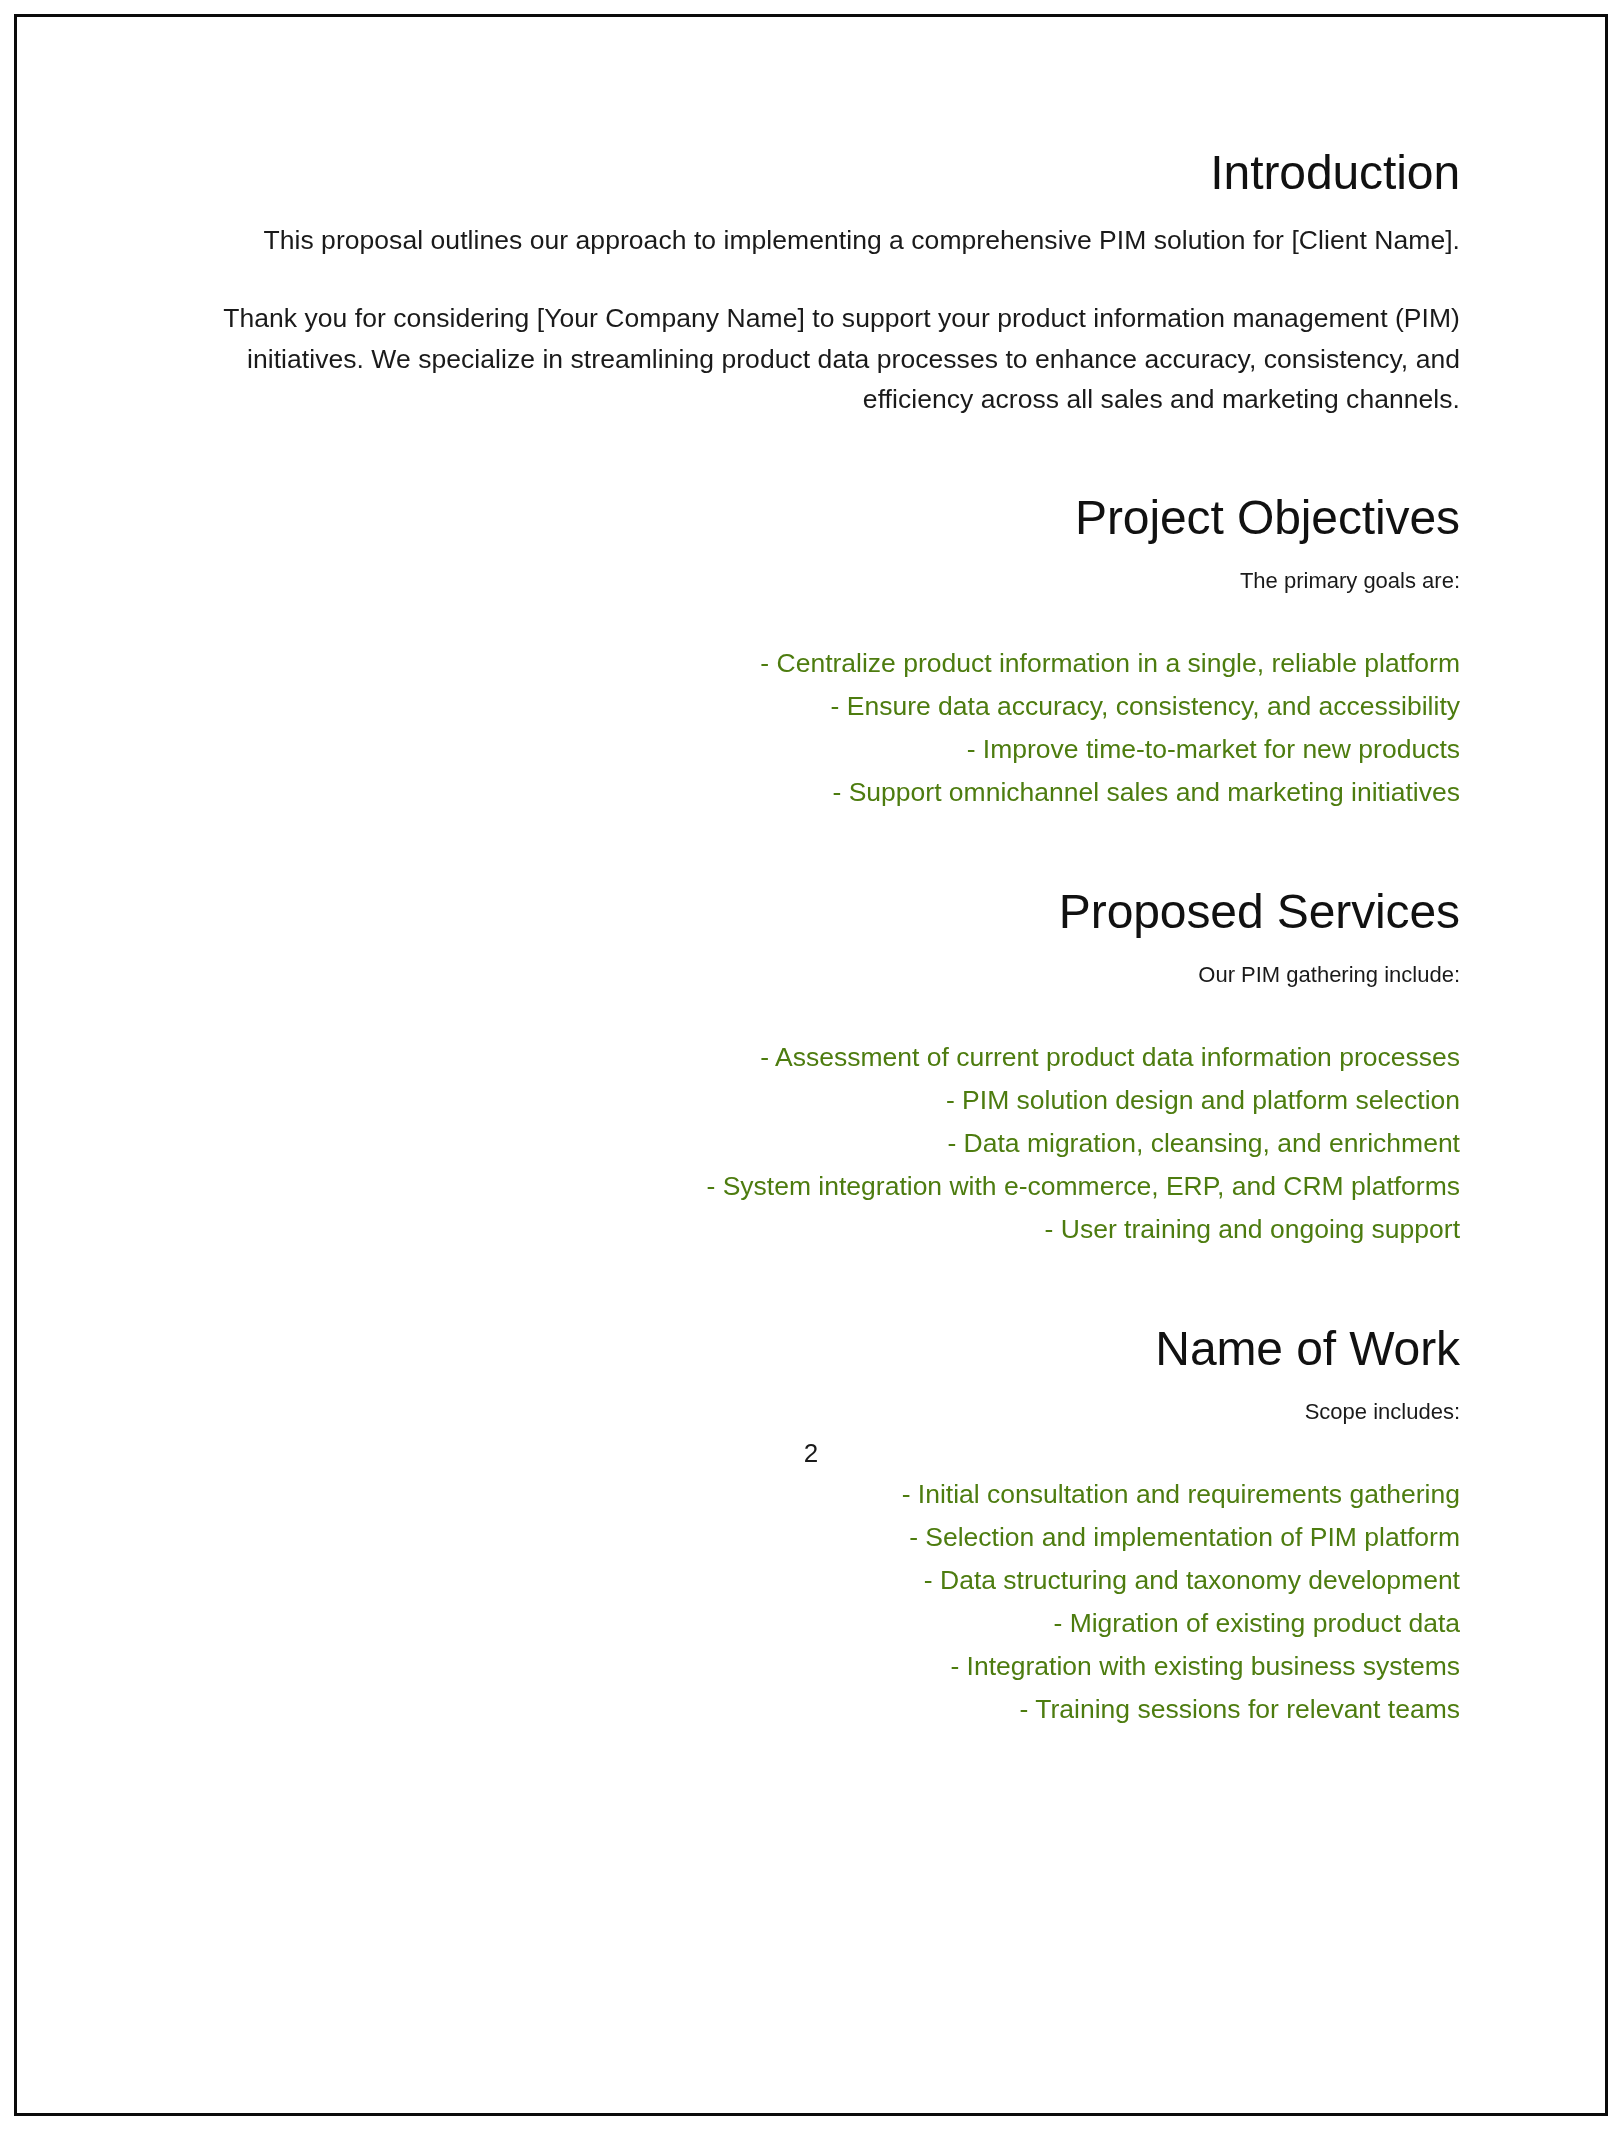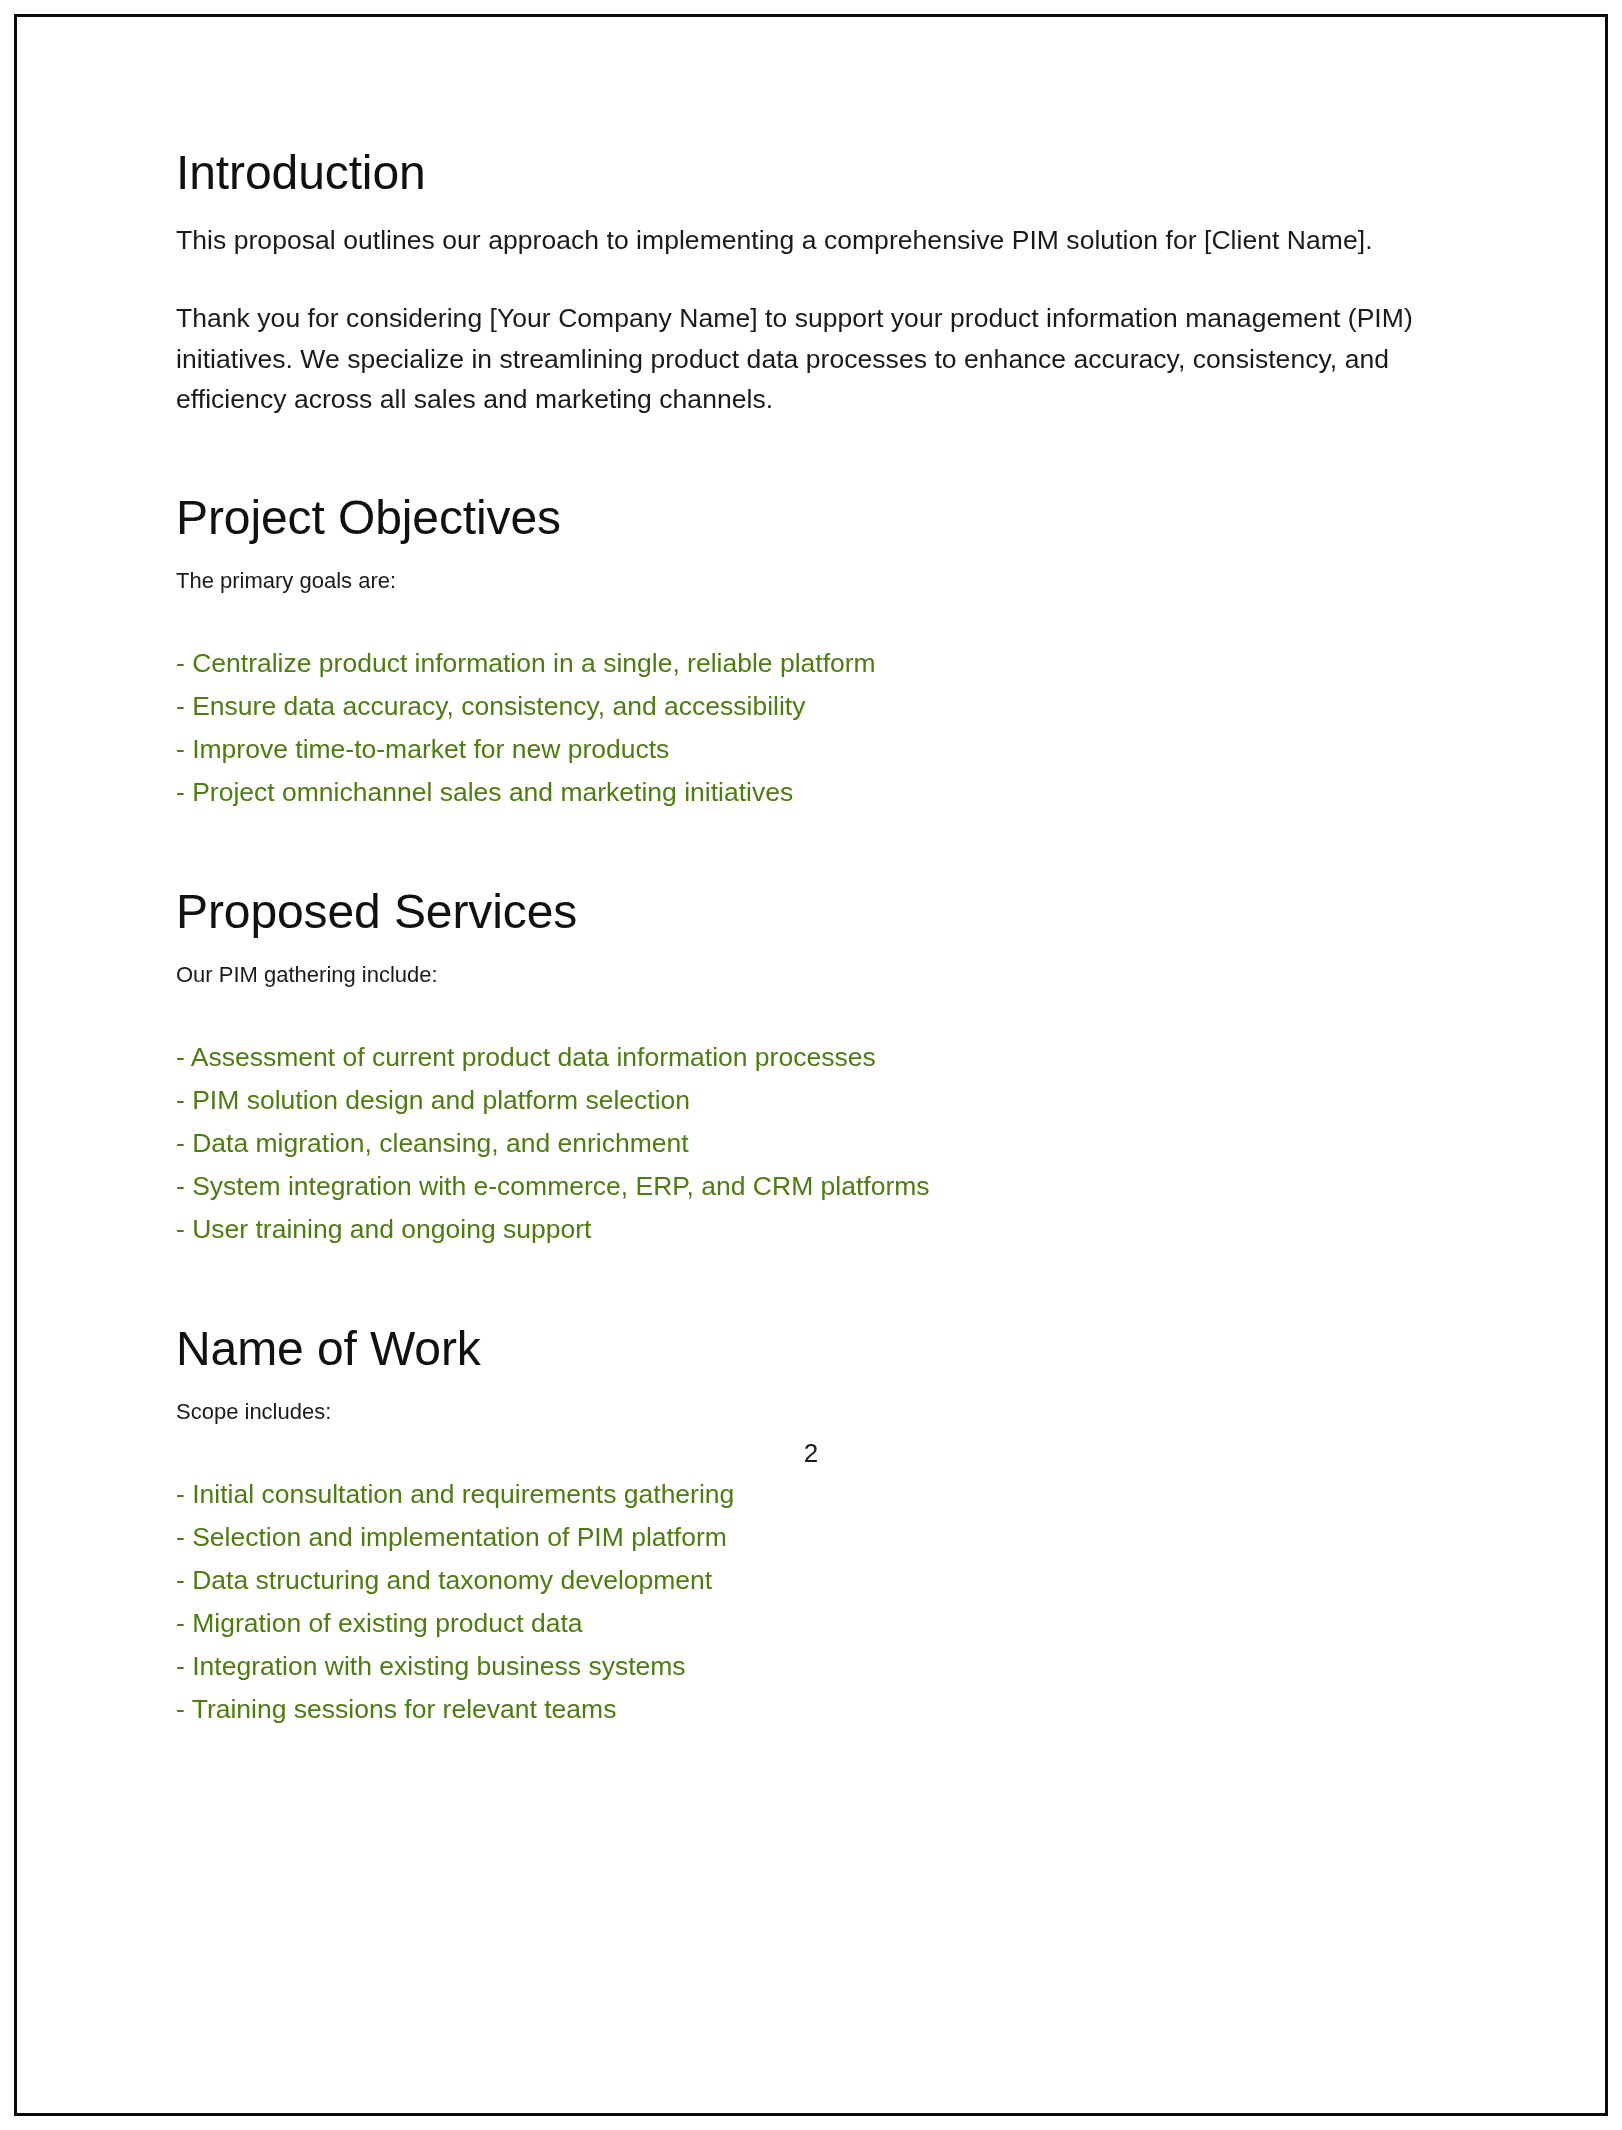--- a/index.html
+++ b/index.html
@@ -47,20 +47,21 @@
     color: #111111;
     margin: 0 0 18px 0;
     letter-spacing: -0.1px;
   }
   .section + .section h1.section-heading {
     margin-top: 0;
   }
 
   .section {
     margin: 0 0 0 16px;
+    text-align: right;
   }
   .section.sec-gap {
     margin-top: 70px;
   }
 
   p.para {
     font-size: 26.5px;
     line-height: 1.53;
     color: #1a1a1a;
     margin: 0 0 0 0;
@@ -115,21 +116,21 @@
         <p class="para">Thank you for considering [Your Company Name] to support your product information management (PIM) initiatives. We specialize in streamlining product data processes to enhance accuracy, consistency, and efficiency across all sales and marketing channels.</p>
       </div>
 
       <div class="section sec-gap">
         <h1 class="section-heading">Project Objectives</h1>
         <p class="lead">The primary goals are:</p>
         <ul class="dash-list">
           <li>- Centralize product information in a single, reliable platform</li>
           <li>- Ensure data accuracy, consistency, and accessibility</li>
           <li>- Improve time-to-market for new products</li>
-          <li>- Project omnichannel sales and marketing initiatives</li>
+          <li>- Support omnichannel sales and marketing initiatives</li>
         </ul>
       </div>
 
       <div class="section sec-gap">
         <h1 class="section-heading">Proposed Services</h1>
         <p class="lead">Our PIM gathering include:</p>
         <ul class="dash-list">
           <li>- Assessment of current product data information processes</li>
           <li>- PIM solution design and platform selection</li>
           <li>- Data migration, cleansing, and enrichment</li>

